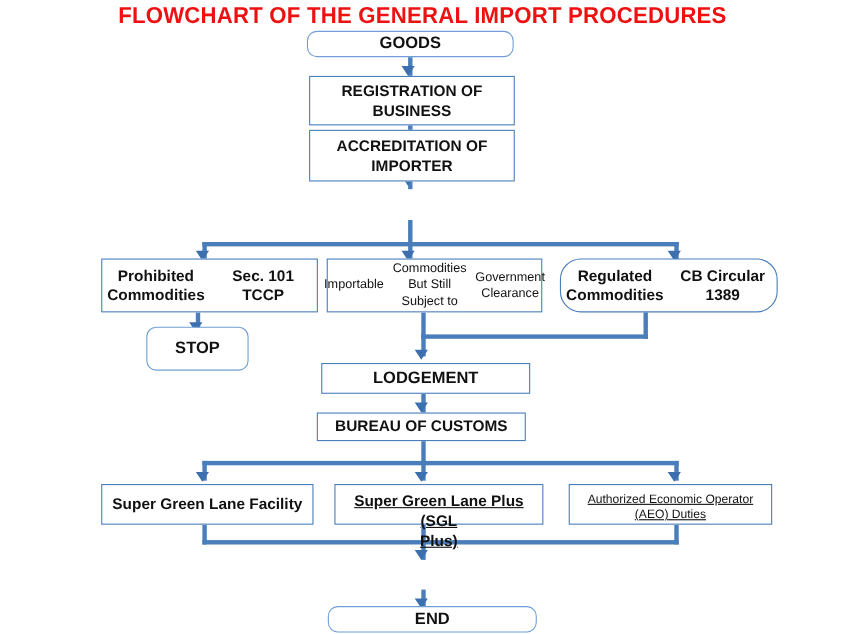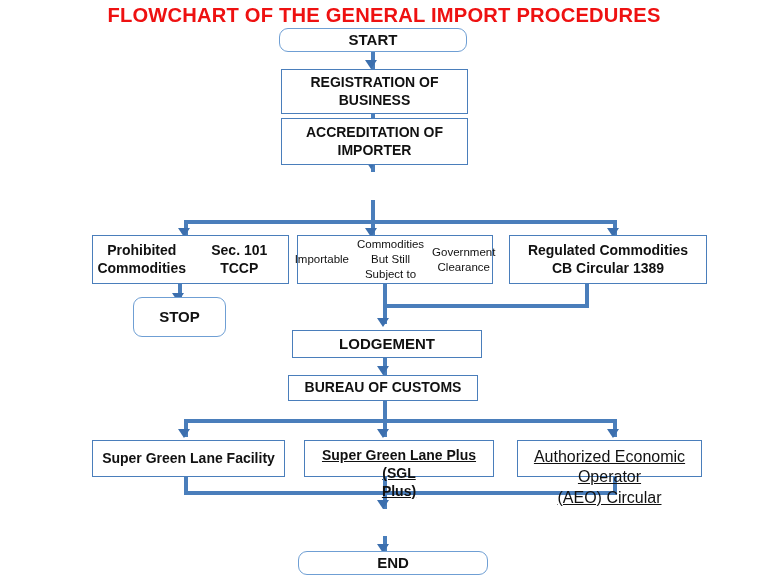--- a/index.html
+++ b/index.html
@@ -40,21 +40,21 @@
     line-height:1.28;
     z-index:3;
   }
   .node .txt{display:block;width:100%;padding:0 4px;}
 
   .bold{font-weight:bold;}
   .rounded{border-radius:9px;border-color:#6f9fd4;}
 
   .f15{font-size:15px;}
   .f14{font-size:14px;}
-  .f13{font-size:16px;}
+  .f13{font-size:11px;}
   .f115{font-size:11.5px;}
 
   
   .overflow{
     align-items:flex-start;
     padding-top:6px;
     overflow:visible;
     text-decoration:underline;
   }
   .overflow .txt{position:relative;}
@@ -131,21 +131,21 @@
   <div class="ln v" style="left:184px;top:477px;height:18px;"></div>
   <div class="ln v" style="left:613px;top:477px;height:18px;"></div>
   <div class="ln h" style="left:184px;top:491px;width:433px;"></div>
   <div class="ln v" style="left:383px;top:477px;height:32px;"></div>
   <div class="arrow" style="left:377px;top:500px;"></div>
 
   <div class="ln v" style="left:383px;top:536px;height:16px;"></div>
   <div class="arrow" style="left:377px;top:544px;"></div>
 
   <div class="node rounded bold f15" style="left:279px;top:28px;width:188px;height:24px;">
-    <span class="txt">START</span>
+    <span class="txt">GOODS</span>
   </div>
 
   <div class="node bold f14" style="left:281px;top:69px;width:187px;height:45px;">
     <span class="txt">REGISTRATION OF BUSINESS</span>
   </div>
 
   <div class="node bold f14" style="left:281px;top:118px;width:187px;height:47px;">
     <span class="txt">ACCREDITATION OF IMPORTER</span>
   </div>
 
@@ -158,21 +158,21 @@
   <div class="node rounded bold f15" style="left:133px;top:297px;width:93px;height:40px;">
     <span class="txt">STOP</span>
   </div>
 
   <div class="node f115" style="left:297px;top:235px;width:196px;height:49px;flex-direction:row;justify-content:center;">
     <span class="txt">Importable</span>
     <span class="txt">Commodities  But Still  Subject to</span>
     <span class="txt">Government Clearance</span>
   </div>
 
-  <div class="node bold f14" style="left:509px;top:235px;width:198px;height:49px;flex-direction:column;">
+  <div class="node bold f14" style="left:509px;top:235px;width:198px;height:49px;border-radius:19px;">
     <span class="txt">Regulated Commodities</span>
     <span class="txt">CB Circular 1389</span>
   </div>
 
   <div class="node bold f15" style="left:292px;top:330px;width:190px;height:28px;">
     <span class="txt">LODGEMENT</span>
   </div>
 
   <div class="node bold f14" style="left:288px;top:375px;width:190px;height:26px;">
     <span class="txt">BUREAU OF CUSTOMS</span>
@@ -185,21 +185,21 @@
   <div class="node overflow bold f14" style="left:304px;top:440px;width:190px;height:37px;">
     <span class="txt">
       <span>Super Green Lane Plus (SGL</span><br>
       <span>Plus)</span>
     </span>
   </div>
 
   <div class="node overflow f13" style="left:517px;top:440px;width:185px;height:37px;">
     <span class="txt">
       <span>Authorized Economic Operator</span><br>
-      <span>(AEO) Circular</span>
+      <span>(AEO) Duties</span>
     </span>
   </div>
 
 
   <div class="node rounded bold f15" style="left:298px;top:551px;width:190px;height:24px;">
     <span class="txt">END</span>
   </div>
 
 </div>
 

